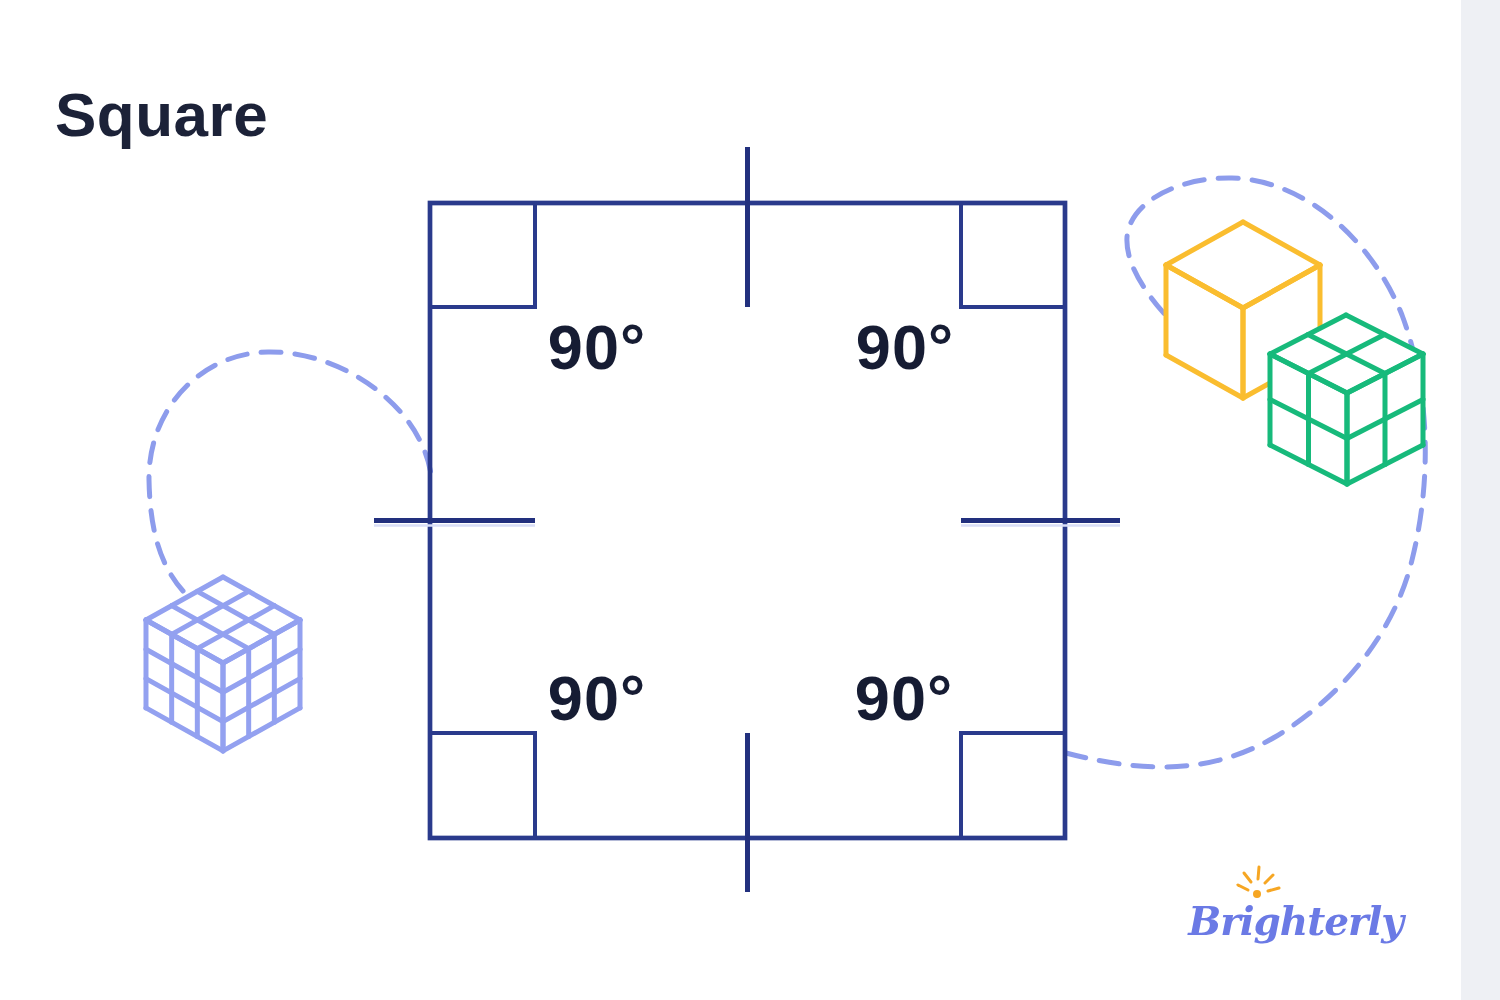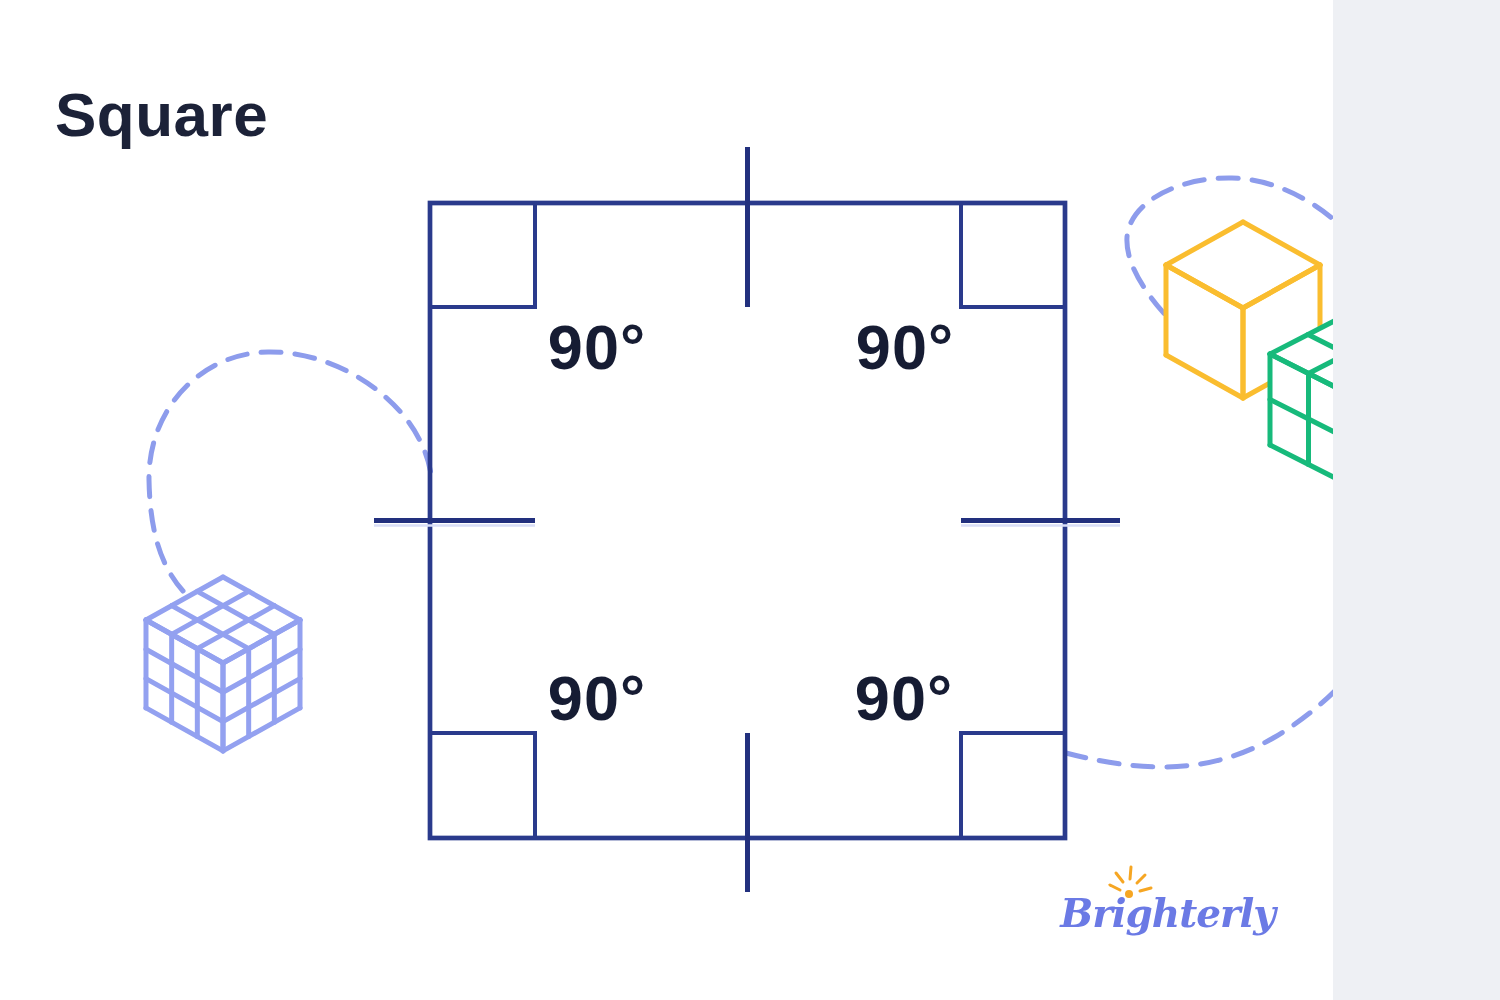--- a/index.html
+++ b/index.html
@@ -14,21 +14,21 @@
     --cube-left:#93A1F0;
     --cube-yellow:#FABD2F;
     --cube-green:#17BA7B;
     --logo-text:#6B7AE5;
     --logo-sun:#F6A623;
   }
   html,body{margin:0;padding:0;}
   body{background:#eef0f4;font-family:"Liberation Sans",sans-serif;}
   .canvas{
     position:relative;
-    width:1333px;height:1000px;
+    width:1461px;height:1000px;
     background:var(--background);
     overflow:hidden;
   }
   .page-title{
     position:absolute;left:55px;top:84px;
     margin:0;
     font-size:62px;font-weight:800;line-height:1;
     letter-spacing:0.5px;
     color:var(--title-text);
     font-family:"Liberation Sans",sans-serif;
@@ -51,21 +51,21 @@
   .angle-label{
     position:absolute;transform:translate(-50%,-50%);
     font-size:63px;font-weight:700;
     color:var(--angle-text);
     letter-spacing:1px;
     white-space:nowrap;
     text-align:right;
   }
   .logo{position:absolute;right:58px;bottom:52px;width:200px;height:70px;}
   .logo-text{
-    position:absolute;right:0;bottom:12px;
+    position:absolute;right:0;bottom:4px;
     font-family:"DejaVu Serif",serif;
     font-style:italic;font-weight:700;
     font-size:39px;line-height:1.15;
     letter-spacing:-1px;
     color:var(--logo-text);
   }
   .sun-icon{position:absolute;left:26px;top:-16px;}
   .sun-icon line{stroke:var(--logo-sun);stroke-width:3px;stroke-linecap:round;}
   .sun-icon circle{fill:var(--logo-sun);}
 </style>

